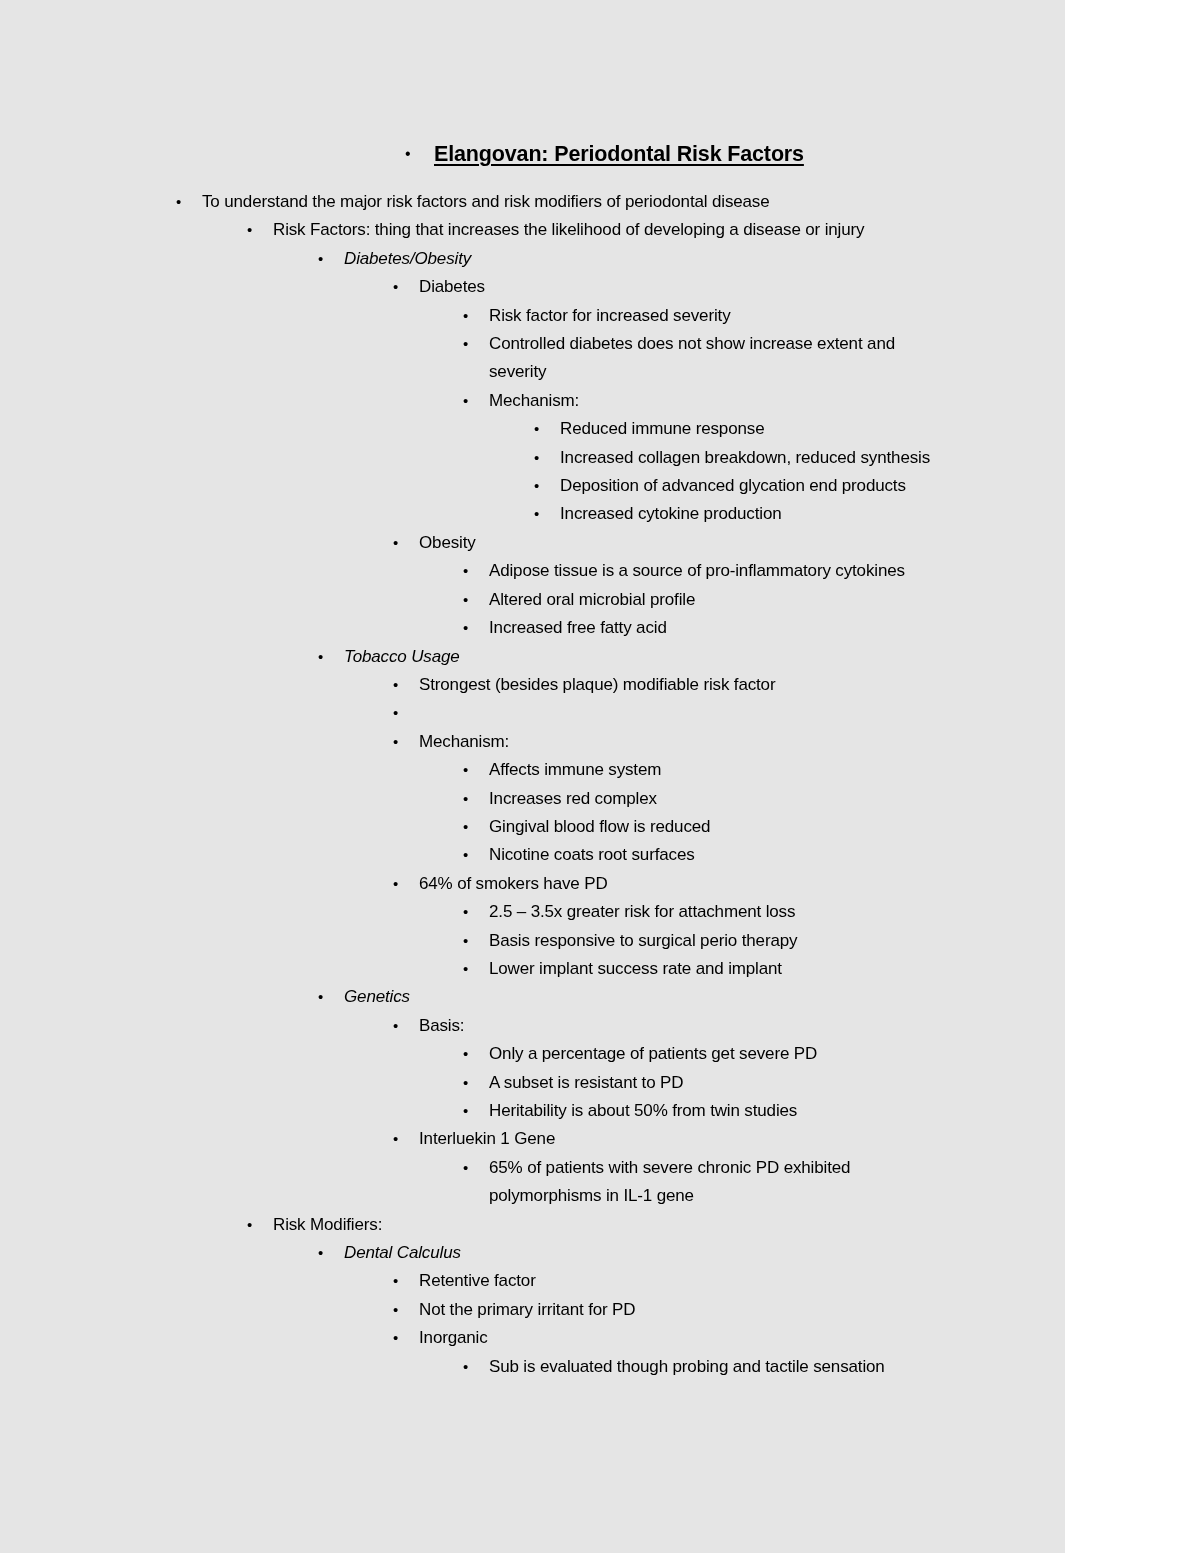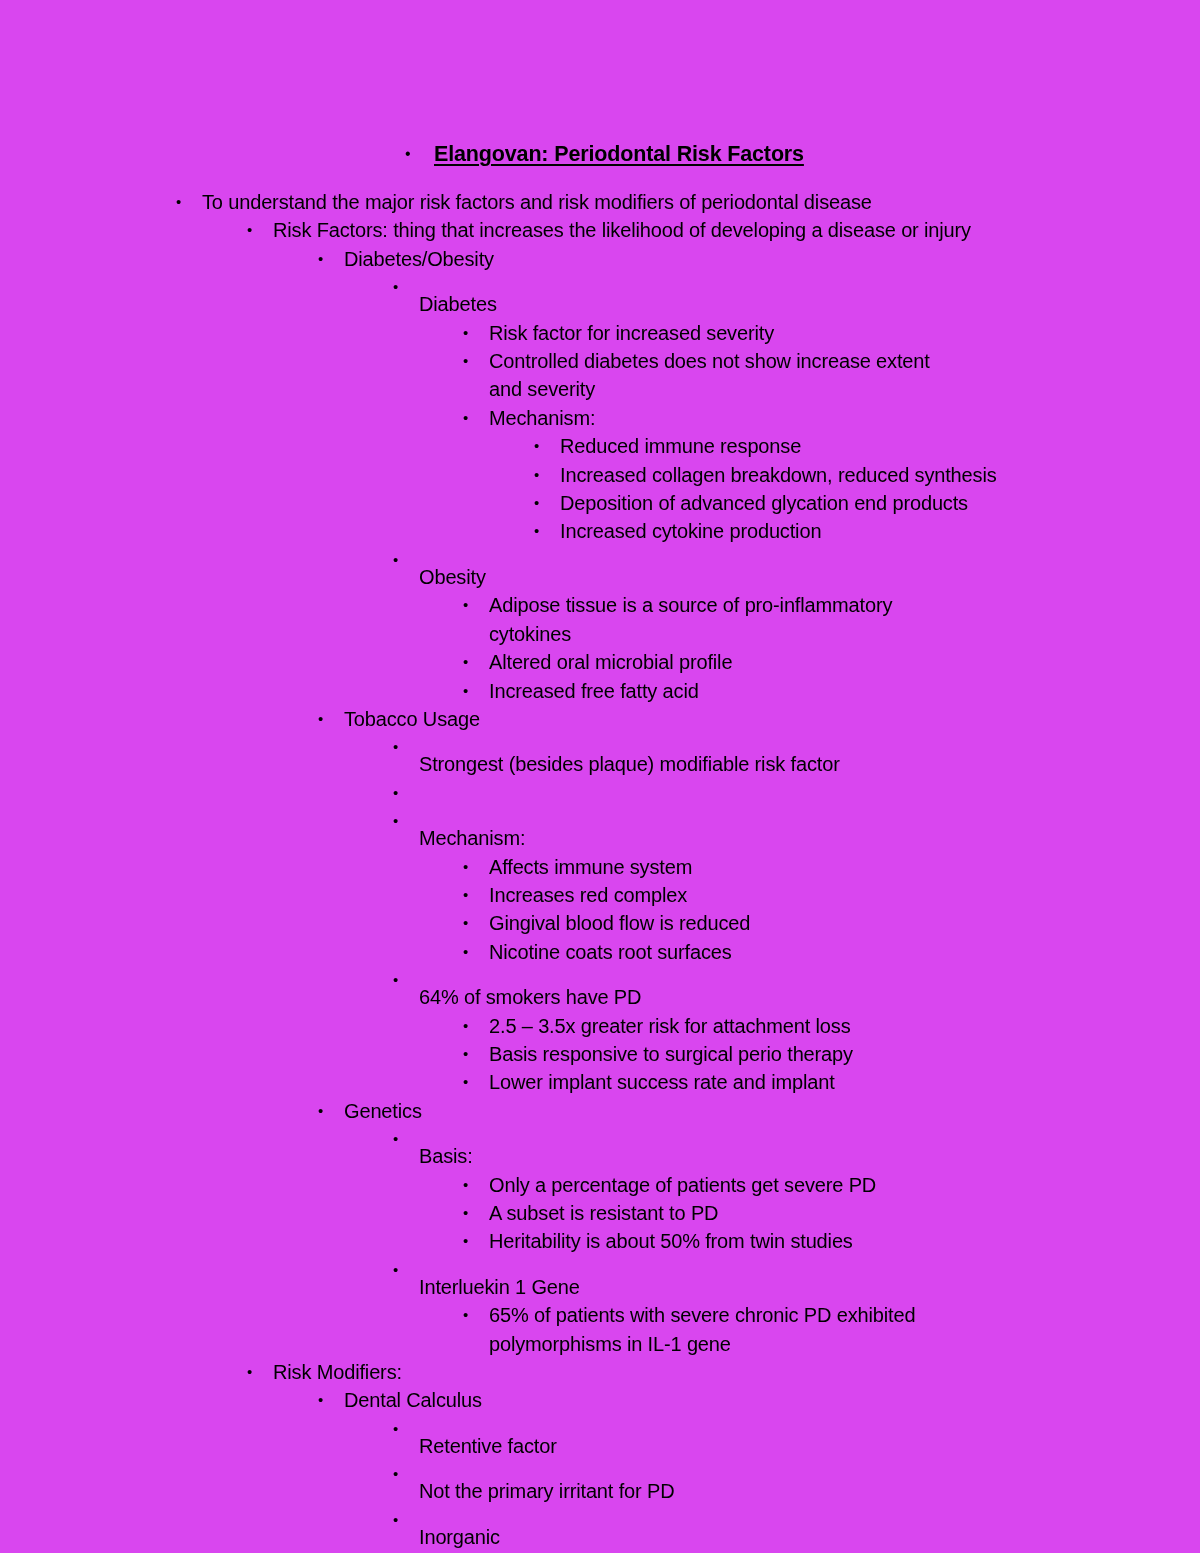--- a/index.html
+++ b/index.html
@@ -10,33 +10,33 @@
   body {
     width: 1200px;
     height: 1553px;
     font-family: "Liberation Sans", sans-serif;
     color: #000000;
     -webkit-font-smoothing: none;
   }
 
   .page {
     position: relative;
-    width: 1200px;
+    width: 1065px;
     height: 1553px;
-    background: #d946ef;
+    background: #e5e5e5;
     overflow: hidden;
   }
 
   
   .row {
     position: relative;
     display: flex;
     align-items: flex-start;
     line-height: 28.4px;
-    font-size: 20px;
+    font-size: 17px;
     letter-spacing: -0.15px;
   }
 
   .bullet {
     flex: 0 0 auto;
     width: 26px;
     text-align: left;
     font-size: 15px;
     line-height: 28.4px;
     user-select: none;
@@ -72,22 +72,22 @@
   
   .lvl1 { margin-left: 176px; }
   .lvl2 { margin-left: 247px; }
   .lvl3 { margin-left: 318px; }
   .lvl4 { margin-left: 393px; }
   .lvl5 { margin-left: 463px; }
   .lvl6 { margin-left: 534px; }
 
   .lvl1 .text { max-width: 780px; }
   .lvl2 .text { max-width: 760px; }
-  .lvl3 .text { max-width: 700px; }
-  .lvl4 .text { max-width: 640px; margin-top: 17px; }
+  .lvl3 .text { max-width: 700px; font-style: italic; }
+  .lvl4 .text { max-width: 640px; }
   .lvl5 .text { max-width: 450px; }
   .lvl6 .text { max-width: 520px; }
 
   .gap-before { margin-top: 16px; }
 </style>
 </head>
 <body>
 
 <div class="page">
 

